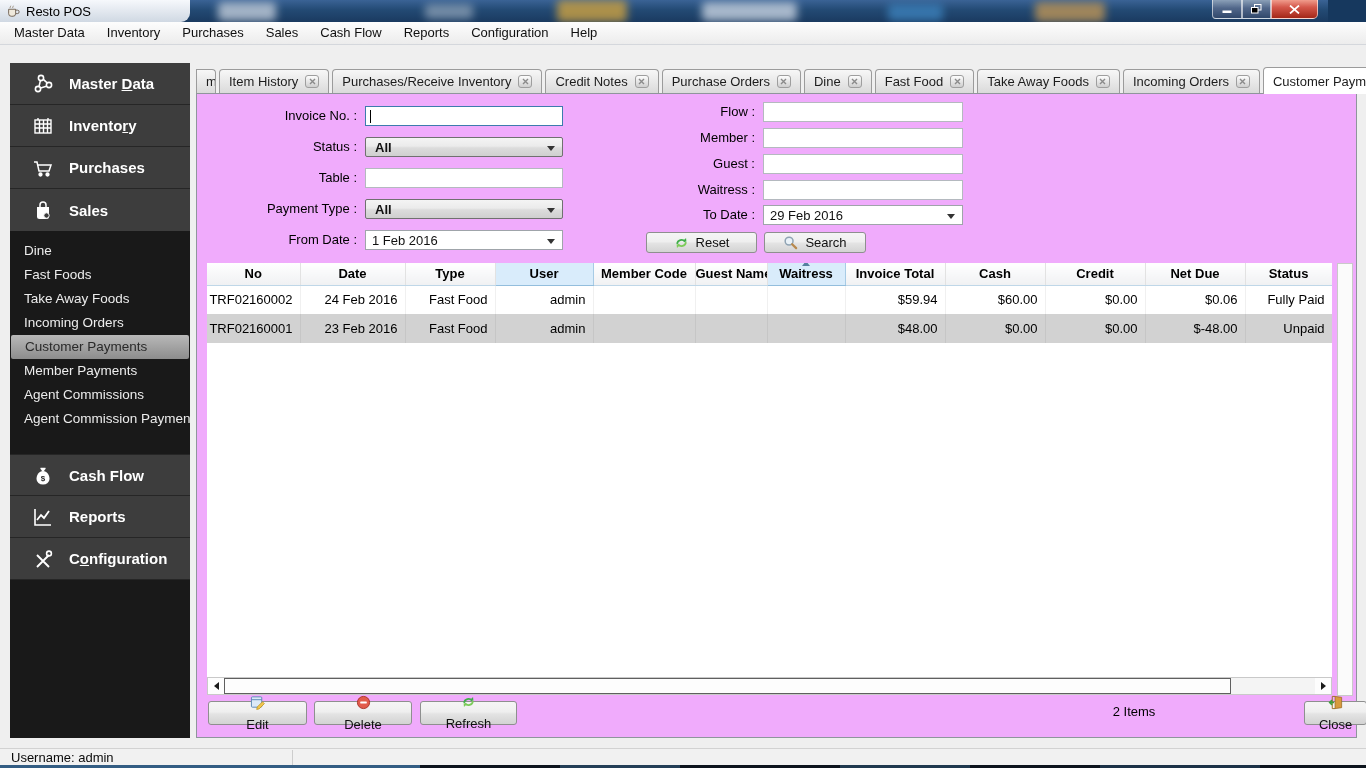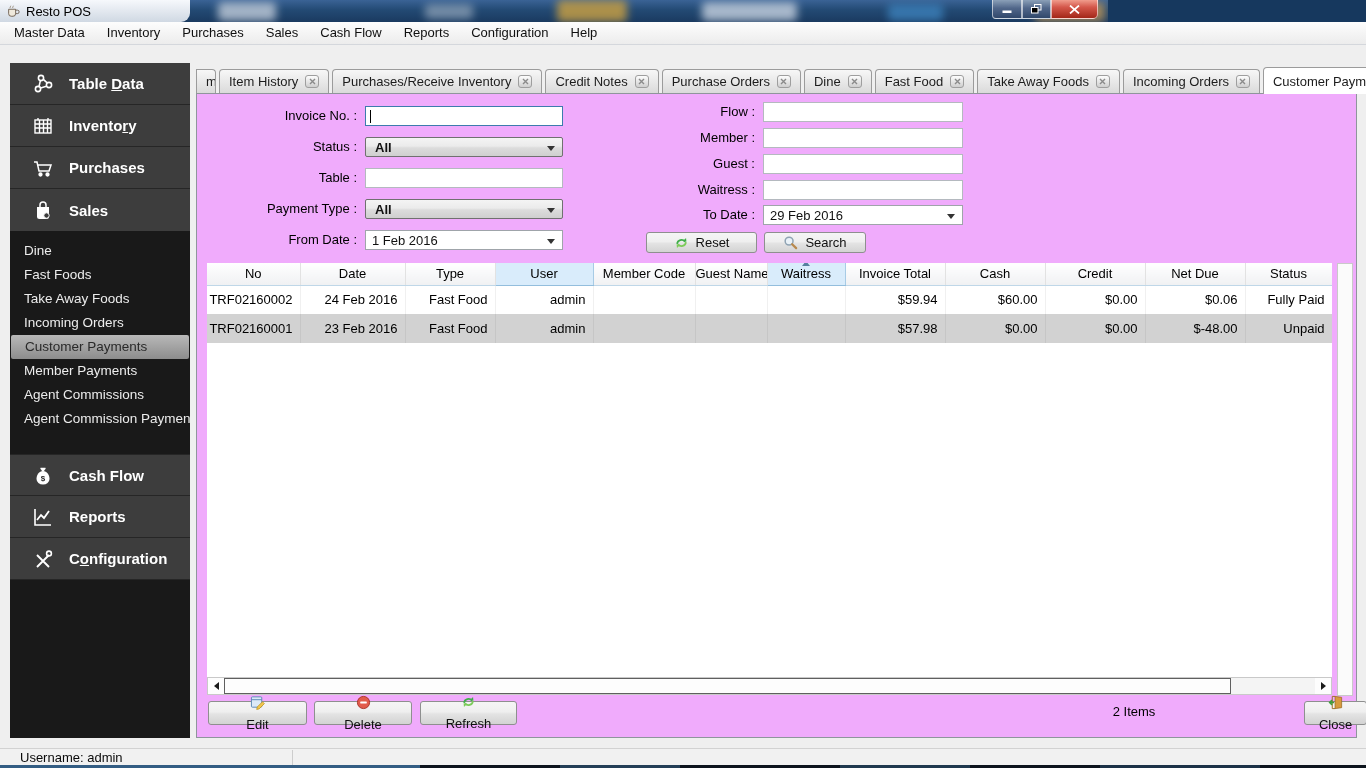--- a/index.html
+++ b/index.html
@@ -1,21 +1,21 @@
 <!DOCTYPE html>
 <html><head>
 <meta charset="utf-8">
 <style>
   * { margin:0; padding:0; box-sizing:border-box; }
   html,body { width:1366px; height:768px; overflow:hidden; }
   body { font-family:"Liberation Sans", sans-serif; font-size:13px; color:#111; }
   .screen { position:relative; width:1366px; height:768px; background:#16385e; overflow:hidden; }
 
   
-  .titlebar { position:absolute; left:0; top:0; width:1108px; height:22px;
+  .titlebar { position:absolute; left:0; top:0; width:1328px; height:22px;
     background:linear-gradient(#3a6395,#234a74 45%,#1a3a60); overflow:hidden; }
   .blob { position:absolute; filter:blur(4px); opacity:.75; border-radius:4px; }
   .title-chip { position:absolute; left:0; top:0; height:22px; width:190px;
     background:linear-gradient(rgba(252,253,255,.97),rgba(219,226,235,.94));
     border-radius:0 0 9px 0; display:flex; align-items:center; gap:6px; padding-left:6px; color:#000; }
   .winbtns { position:absolute; right:10px; top:0; display:flex; }
   .winbtn { height:19px; display:flex; align-items:center; justify-content:center;
     border:1px solid rgba(255,255,255,.6); border-top:none; }
   .winbtn.min { width:30px; border-radius:0 0 0 4px; background:linear-gradient(#8ba0b8,#51678a 45%,#31486b); }
   .winbtn.max { width:29px; background:linear-gradient(#8ba0b8,#51678a 45%,#31486b); }
@@ -75,42 +75,42 @@
 
   
   .btn { position:absolute; height:21px; border:1px solid #8e8f8f; border-radius:3px;
     background:linear-gradient(#f5f5f5,#efefef 45%,#e3e3e3 55%,#d3d3d3);
     display:flex; align-items:center; justify-content:center; gap:7px; color:#101010; }
   .btn.tall { height:24px;flex-direction:column; }
 
   
   .gridwrap { position:absolute; left:10px; top:169px; width:1125px; height:414px; overflow:hidden; background:#fff; }
   table.grid { border-collapse:collapse; table-layout:fixed; width:1125px; }
-  .grid th { height:22px; font-weight:normal; color:#000;
+  .grid th { height:22px; font-weight:bold; color:#000;
     background:linear-gradient(#ffffff,#f0f1f3); border-right:1px solid #e2e2e2; border-bottom:1px solid #bfd7e8;
     position:relative; overflow:hidden; white-space:nowrap; }
   .grid th.hl { background:#d9ecfb; border-bottom:1px solid #93bedd; border-right:1px solid #a7cbe5; }
   .sort-caret { position:absolute; left:50%; top:-2px; margin-left:-4px; width:0; height:0;
     border-left:4px solid transparent; border-right:4px solid transparent; border-bottom:5px solid #55809f; }
   .grid td { height:29px; text-align:right; padding-right:7px; border-right:1px solid #f0f0f0;
     white-space:nowrap; overflow:hidden; color:#000; }
   .grid tr.sel td { background:#d2d2d2; border-right-color:#c6c6c6; }
 
   .vscroll { position:absolute; left:1140px; top:169px; width:16px; height:433px; background:#fbfbfb; border:1px solid #c9c9c9; }
   .hscroll { position:absolute; left:10px; top:583px; width:1125px; height:18px; background:#f4f4f4; border:1px solid #c9c9c9; }
   .hs-arrow { position:absolute; top:0; width:16px; height:16px; display:flex; align-items:center; justify-content:center; background:#fdfdfd; }
   .hs-thumb { position:absolute; left:16px; top:0; width:1007px; height:16px; background:#fdfdfd; border:1px solid #5f5f5f; }
   .tri-l { width:0; height:0; border-top:4px solid transparent; border-bottom:4px solid transparent; border-right:5px solid #1a1a1a; }
   .tri-r { width:0; height:0; border-top:4px solid transparent; border-bottom:4px solid transparent; border-left:5px solid #1a1a1a; }
 
   .items-count { position:absolute; left:862px; top:610px; width:150px; text-align:center; color:#000; }
 
   
   .statusbar { position:absolute; left:0; top:748px; width:1366px; height:17px; background:#f1f1f1;
-    border-top:1px solid #d2d2d2; display:flex; align-items:center; padding-left:20px; color:#0a0a0a; }
+    border-top:1px solid #d2d2d2; display:flex; align-items:center; padding-left:11px; color:#0a0a0a; }
   .status-sep { position:absolute; left:292px; top:1px; width:1px; height:15px; background:#cdcdcd; }
   .taskbar { position:absolute; left:0; top:765px; width:1366px; height:3px; background:#0d141d; }
   .tseg { position:absolute; top:0; height:3px; opacity:.8; }
 </style>
 </head>
 <body>
 
 <div class="screen">
 
   <div class="titlebar">
@@ -166,21 +166,21 @@
     <div class="sidebar">
       <div class="side-header">
         <span class="ic">
           <svg width="22" height="22" viewBox="0 0 22 22" fill="none" stroke="#fff" stroke-width="1.6">
               <circle cx="6" cy="16" r="2.6"></circle>
               <circle cx="9" cy="5" r="2.6"></circle>
               <circle cx="17" cy="12" r="2.6"></circle>
               <path d="M7 13.6L8.4 7.6M8.6 15l5.8-1.7M11.3 6.3l3.9 3.6"></path>
             </svg>
         </span>
-        <span><span>Table </span><span class="u">D</span><span>ata</span></span>
+        <span><span>Master </span><span class="u">D</span><span>ata</span></span>
       </div>
       <div class="side-header">
         <span class="ic">
           <svg width="22" height="22" viewBox="0 0 22 22" fill="none" stroke="#fff" stroke-width="1.4">
               <rect x="3" y="5" width="16" height="13"></rect>
               <path d="M3 9h16M3 13h16M7.5 5v13M11.5 5v13M15.5 5v13M6 3v2M16 3v2"></path>
             </svg>
         </span>
         <span><span>Invento</span><span class="u">r</span><span>y</span></span>
       </div>
@@ -441,21 +441,21 @@
                 <td>Fully Paid</td>
               </tr>
               <tr class="sel">
                 <td>TRF02160001</td>
                 <td>23 Feb 2016</td>
                 <td>Fast Food</td>
                 <td>admin</td>
                 <td></td>
                 <td></td>
                 <td></td>
-                <td>$57.98</td>
+                <td>$48.00</td>
                 <td>$0.00</td>
                 <td>$0.00</td>
                 <td>$-48.00</td>
                 <td>Unpaid</td>
               </tr>
             </tbody>
           </table>
         </div>
 
         <div class="vscroll"></div>

